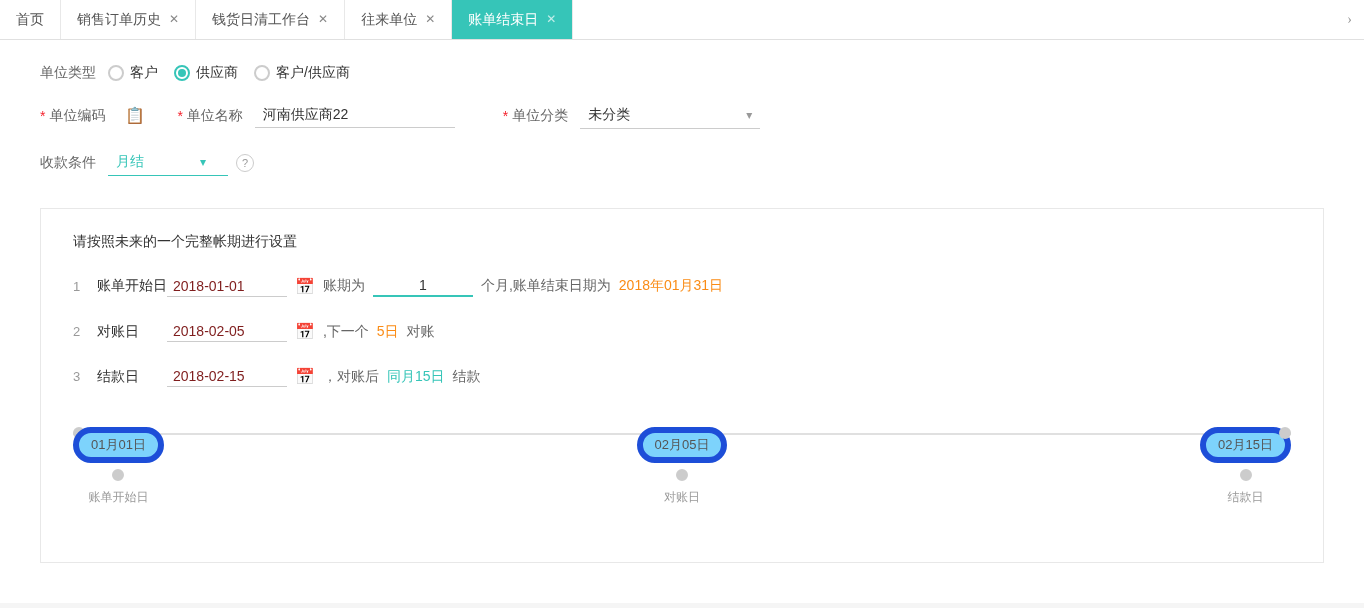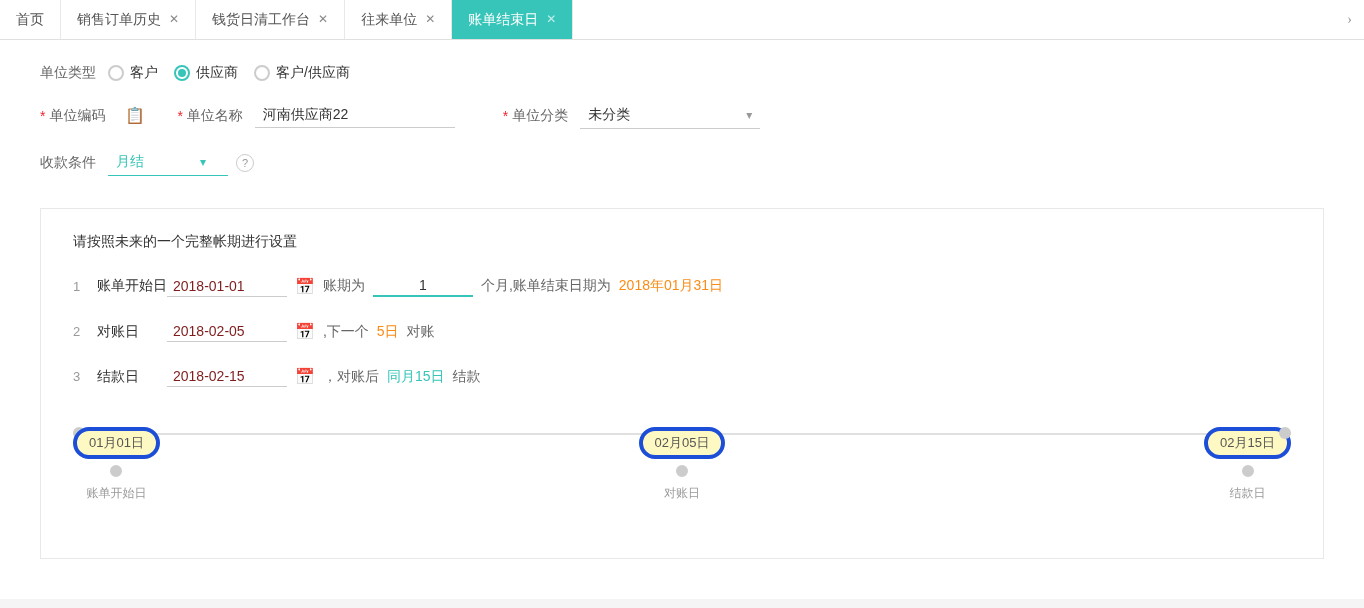--- a/index.html
+++ b/index.html
@@ -130,23 +130,23 @@
     .timeline-point {
       display: flex; flex-direction: column; align-items: center;
       position: relative;
     }
     .point-dot {
       width: 12px; height: 12px; border-radius: 50%;
       background: #ccc; border: 2px solid #ccc;
       margin-bottom: 8px;
     }
     .point-bubble {
-      border: 4px solid #1d4ed8; border-radius: 20px;
+      border: 6px solid #1d4ed8; border-radius: 20px;
       padding: 3px 12px; font-size: 13px; color: #555;
-      background: #fef9c3; margin-bottom: 6px;
+      background: #7dd3fc; margin-bottom: 6px;
     }
     .point-label {
       font-size: 12px; color: #999; white-space: nowrap;
     }
     .timeline-start-dot, .timeline-end-dot {
       width: 12px; height: 12px; border-radius: 50%;
       background: #ccc; position: absolute; top: 16px; z-index: 1;
     }
     .timeline-start-dot { left: 0; }
     .timeline-end-dot { right: 0; }

